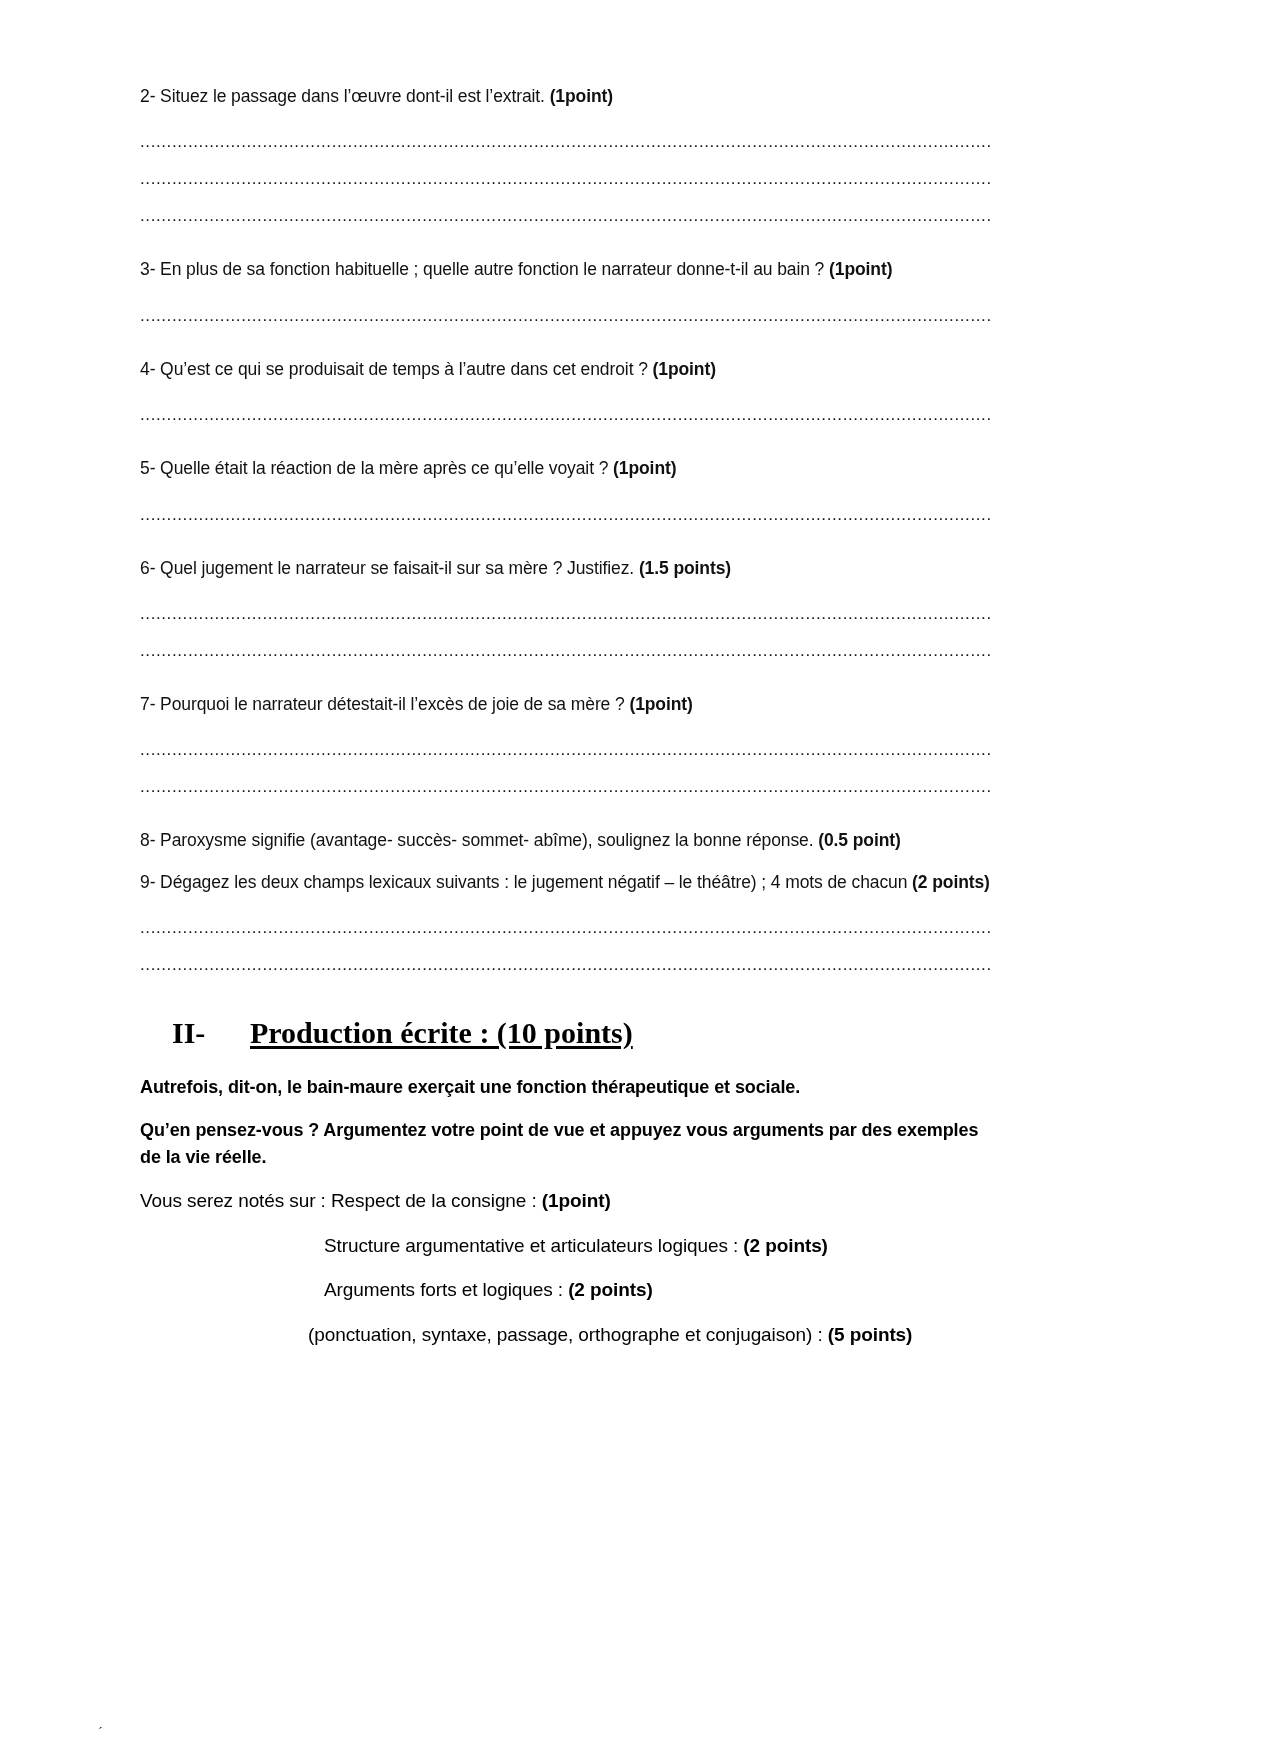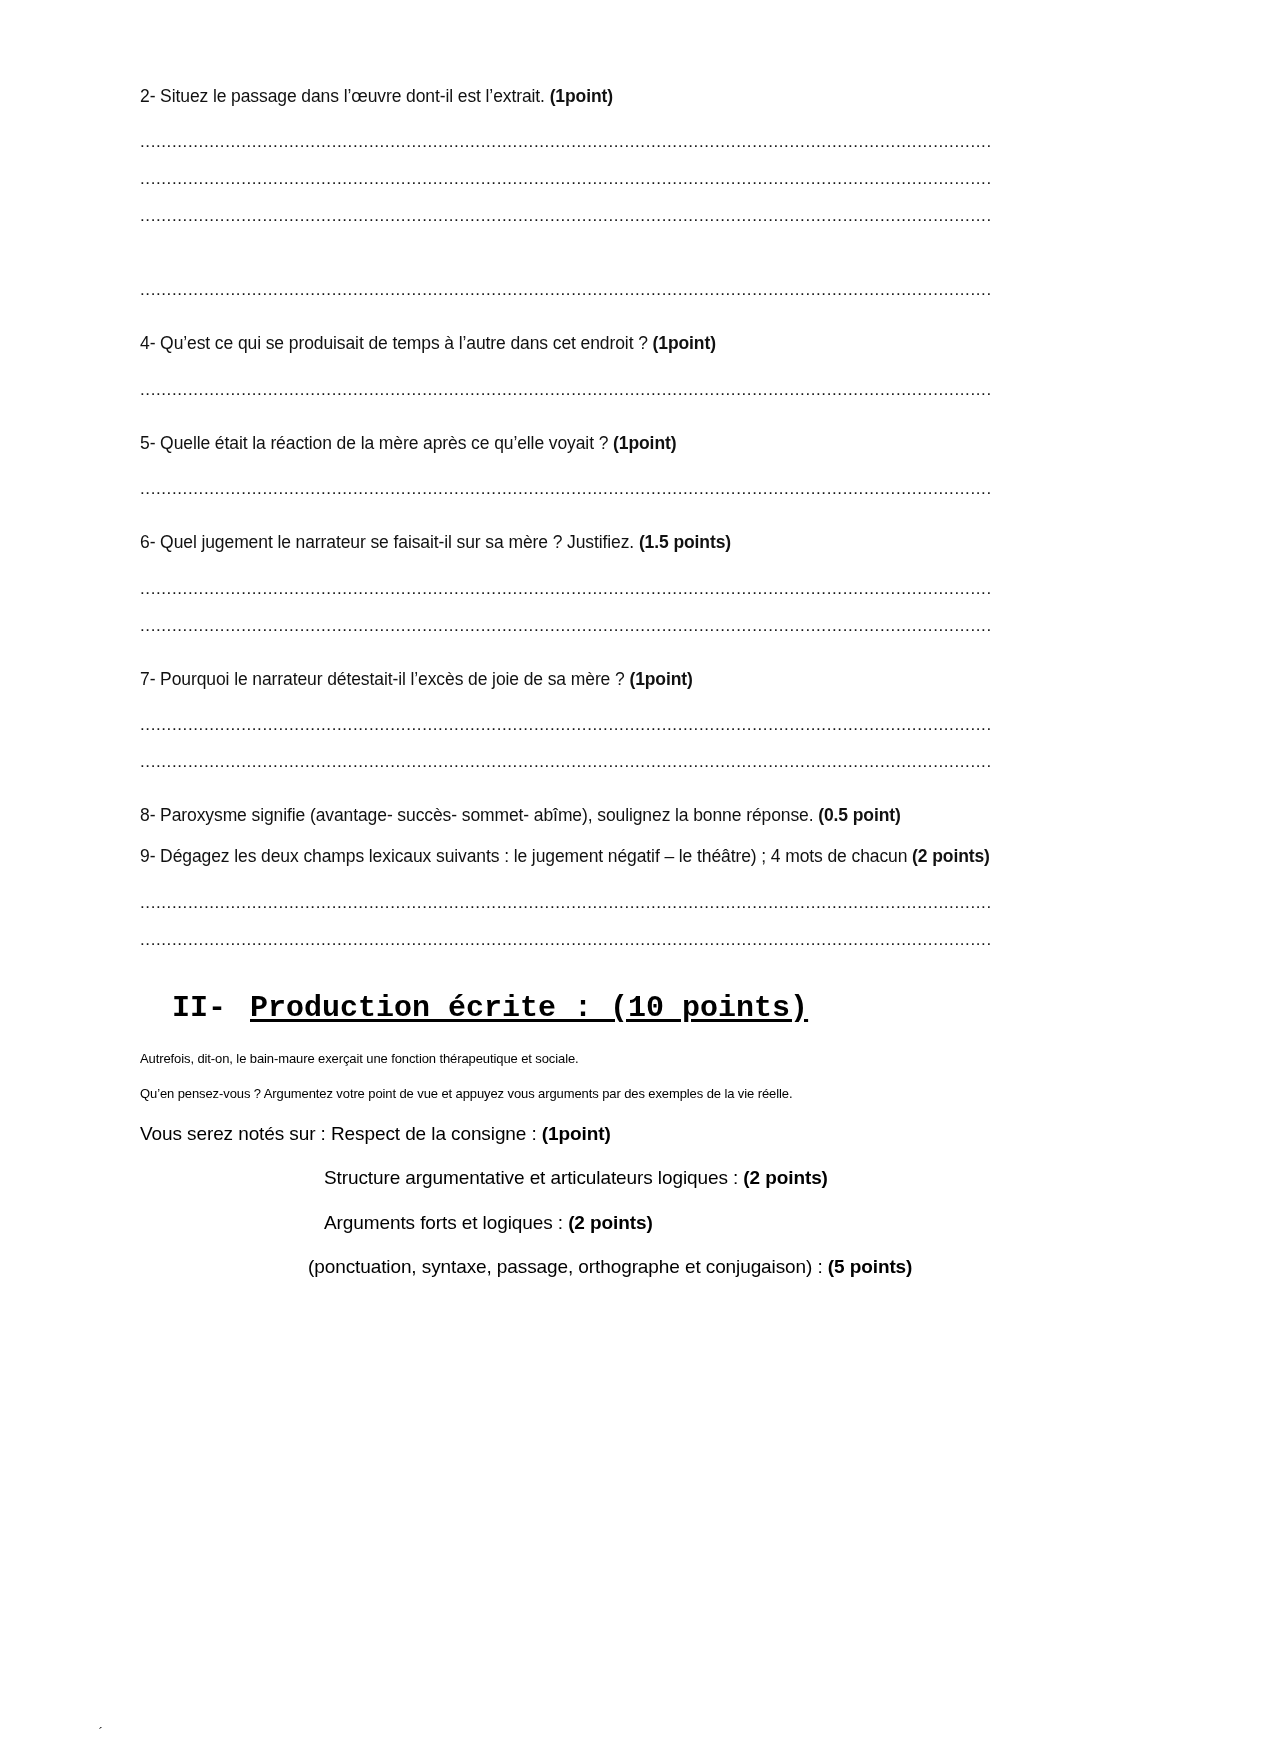--- a/index.html
+++ b/index.html
@@ -47,41 +47,42 @@
     white-space: nowrap;
     height: 18px;
   }
   .gap-xs { height: 10px; }
   .gap-s  { height: 16px; }
   .gap-m  { height: 24px; }
   .gap-l  { height: 32px; }
   .dotline-group .dots + .dots { margin-top: 19px; }
 
   .section-title {
-    font-family: Liberation Mono, monospace;
+    font-family: Liberation Serif, serif;
     font-weight: bold;
     font-size: 30px;
     margin-left: 32px;
     display: flex;
     align-items: baseline;
     gap: 0px;
   }
   .section-title .numeral {
     width: 78px;
     display: inline-block;
   }
   .section-title .titletext {
     text-decoration: underline;
     text-underline-offset: 3px;
     text-decoration-thickness: 2.5px;
   }
   .para {
-    font-size: 13px;
+    font-size: 18px;
     line-height: 1.5;
     letter-spacing: -0.1px;
+    font-weight: bold;
   }
   .criteria-line {
     font-size: 19px;
     line-height: 1.5;
     letter-spacing: -0.1px;
   }
   .indent-1 { padding-left: 184px; }
   .indent-2 { padding-left: 168px; }
   .bottom-mark {
     position: absolute;
@@ -103,20 +104,23 @@
     </div>
     <div class="gap-m"></div>
     <div class="dotline-group">
       <div class="dots">...........................................................................................................................................................................................................................................................</div>
       <div class="dots">...........................................................................................................................................................................................................................................................</div>
       <div class="dots">...........................................................................................................................................................................................................................................................</div>
     </div>
 
     <div class="gap-l"></div>
 
+    <div class="q">
+      <span>3- En plus de sa fonction habituelle ; quelle autre fonction le narrateur donne-t-il  au bain ? </span><b>(1point)</b>
+    </div>
     <div class="gap-m"></div>
     <div class="dotline-group">
       <div class="dots">...........................................................................................................................................................................................................................................................</div>
     </div>
 
     <div class="gap-l"></div>
 
     <div class="q">
       <span>4- Qu’est ce qui se produisait de temps à l’autre dans cet endroit ? </span><b>(1point)</b>
     </div>

